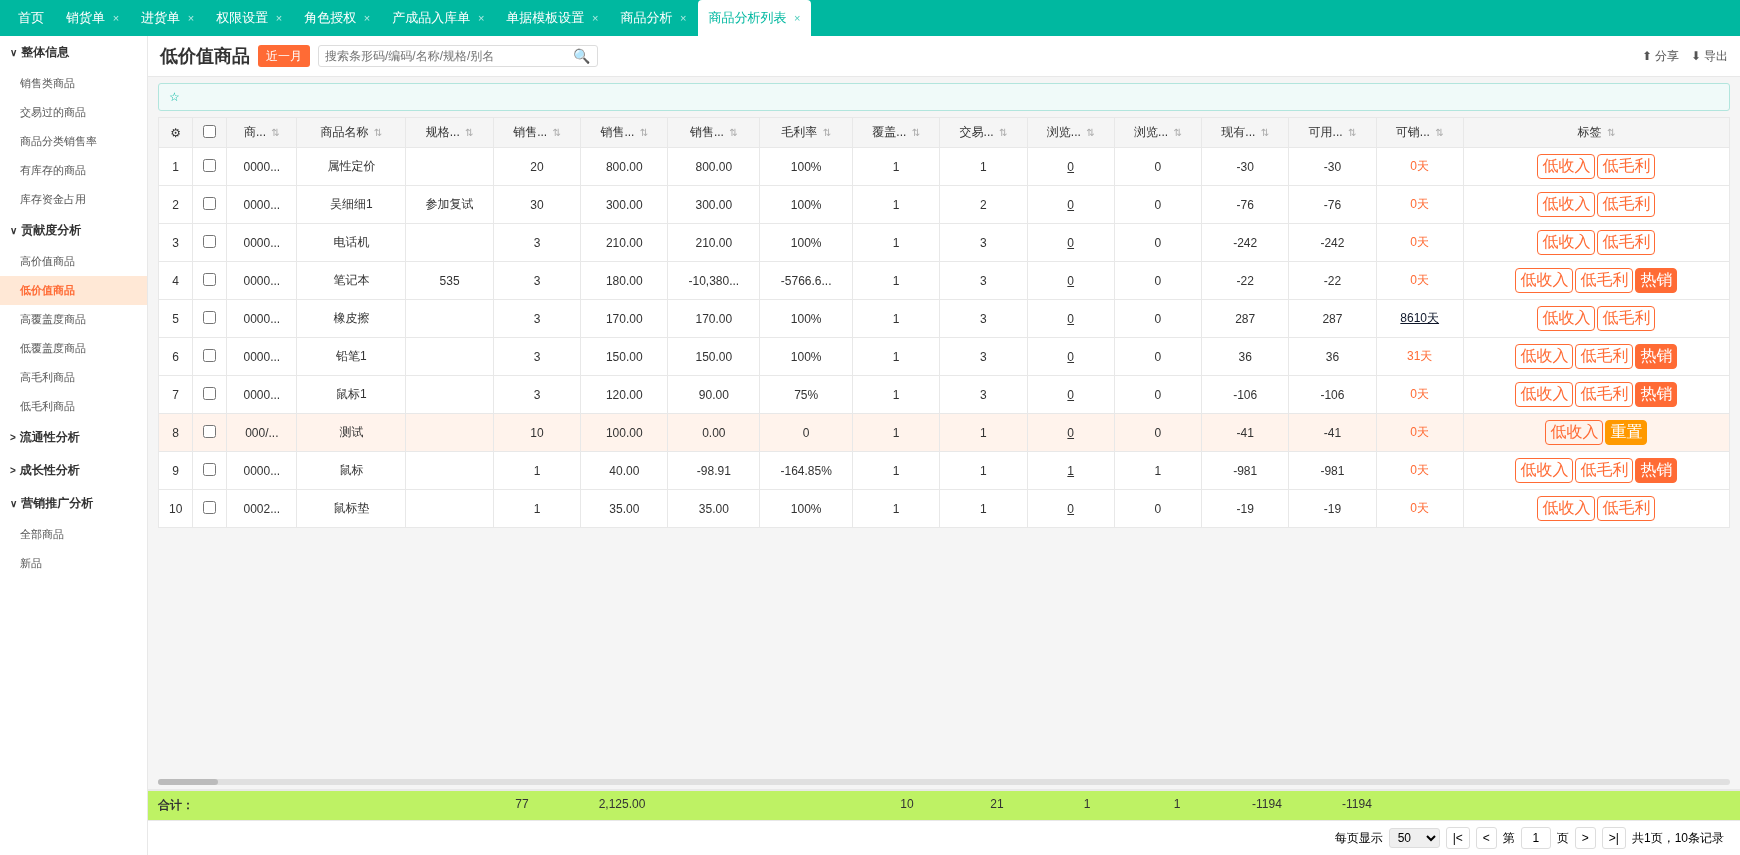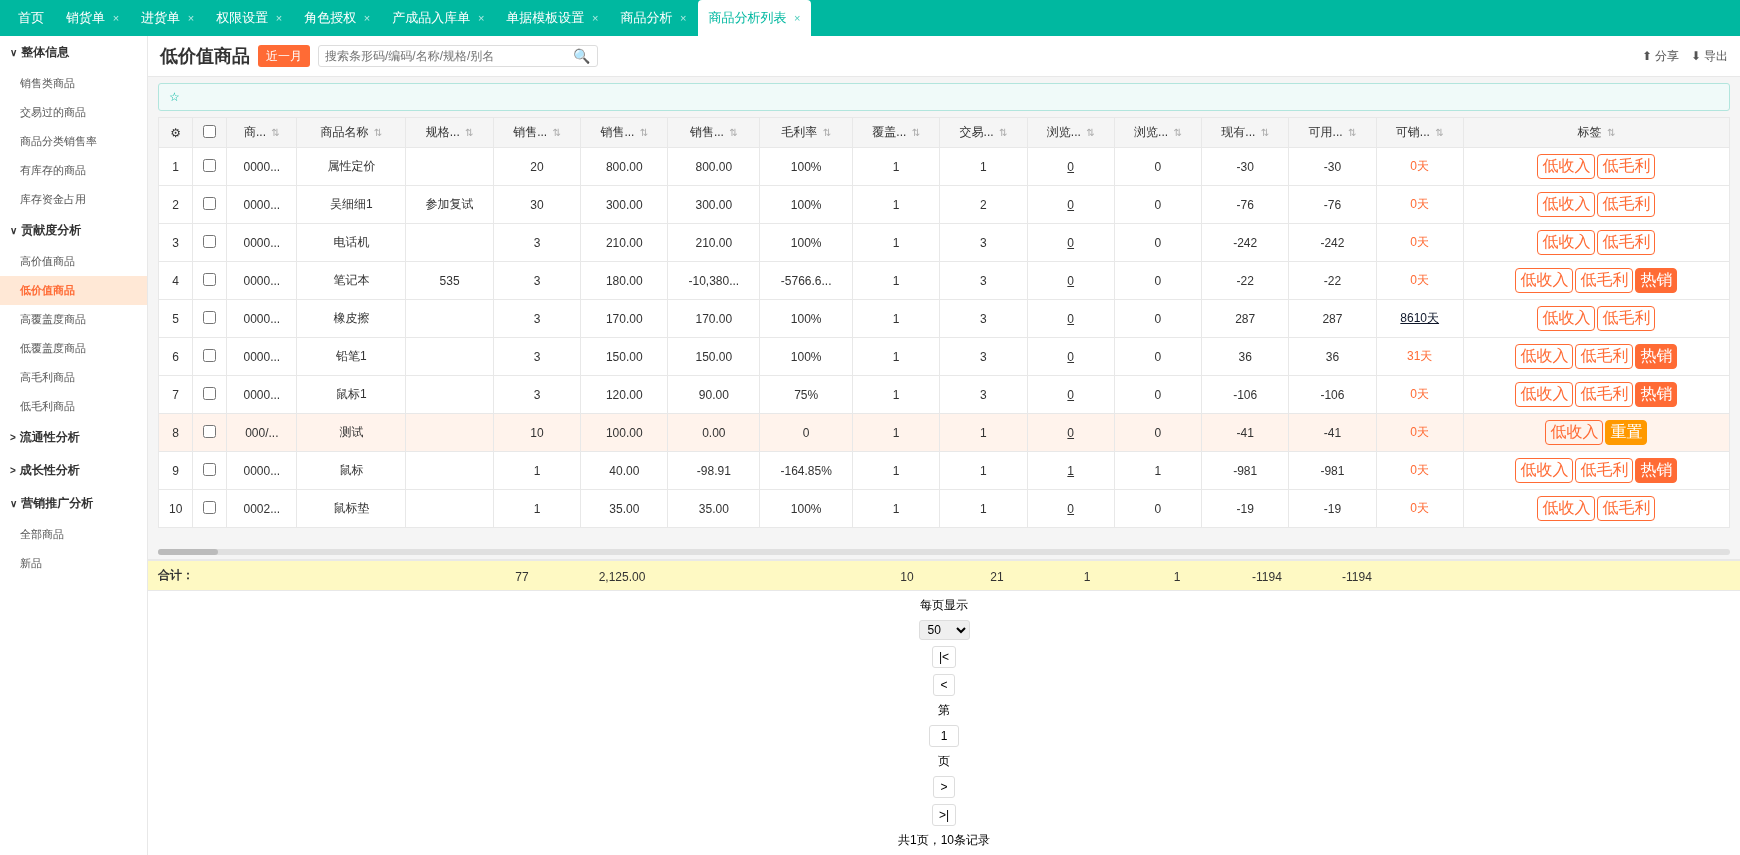--- a/index.html
+++ b/index.html
@@ -202,42 +202,41 @@
       font-size: 16px;
       margin: 0 1px;
     }
     .tag-orange { color: #ff6b35; border: 1px solid #ff6b35; }
     .tag-orange-filled { color: #fff; background: #ff6b35; border: 1px solid #ff6b35; }
     .tag-yellow-filled { color: #fff; background: #ff9900; border: 1px solid #ff9900; }
     .underline { text-decoration: underline; cursor: pointer; }
 
     
     .table-footer {
-      background: #fef9c3;
+      background: #bef264;
       border-top: 2px solid #e8e8e8;
       padding: 6px 10px;
       display: flex;
-      align-items: flex-end;
+      align-items: flex-start;
       gap: 20px;
       font-size: 12px;
       color: #333;
     }
     .footer-label { font-weight: bold; margin-right: 8px; }
 
     
     .pagination-bar {
       background: #fff;
       border-top: 1px solid #e8e8e8;
       display: flex;
       align-items: center;
       justify-content: flex-end;
       padding: 6px 16px;
       gap: 6px;
       font-size: 12px;
-      flex-direction: column;
     }
     .page-select {
       border: 1px solid #ddd;
       border-radius: 3px;
       padding: 1px 4px;
       font-size: 12px;
       height: 20px;
     }
     .page-btn {
       border: 1px solid #ddd;

